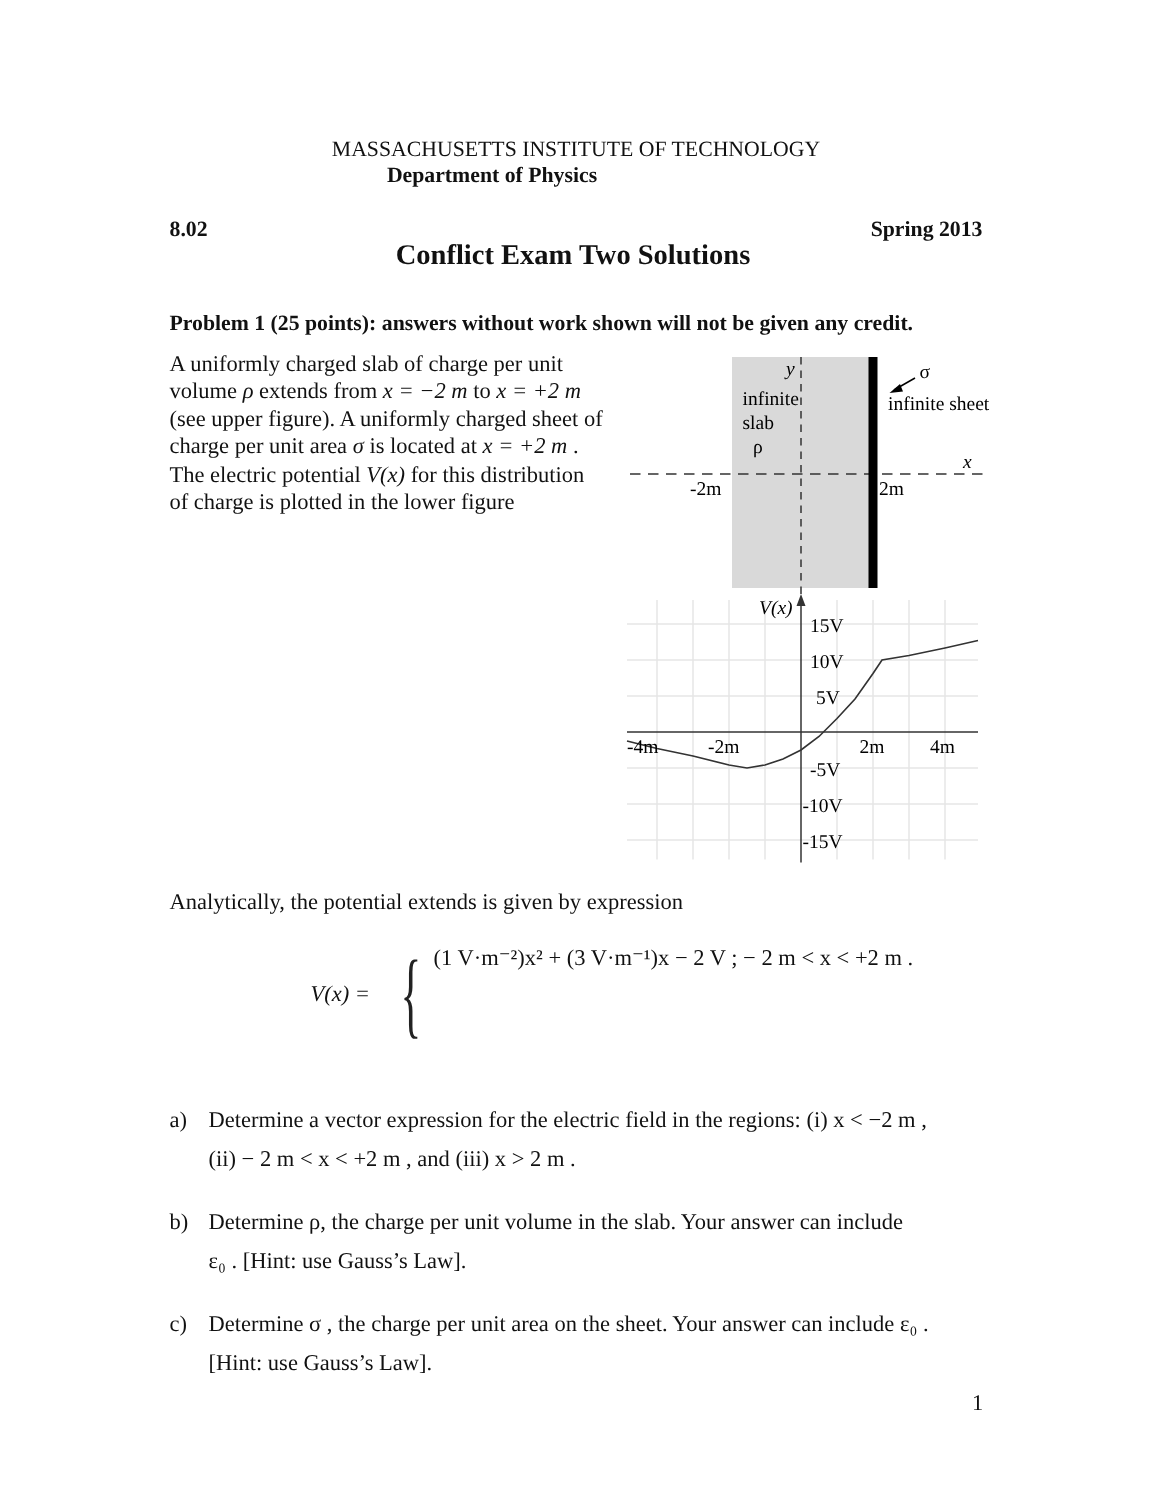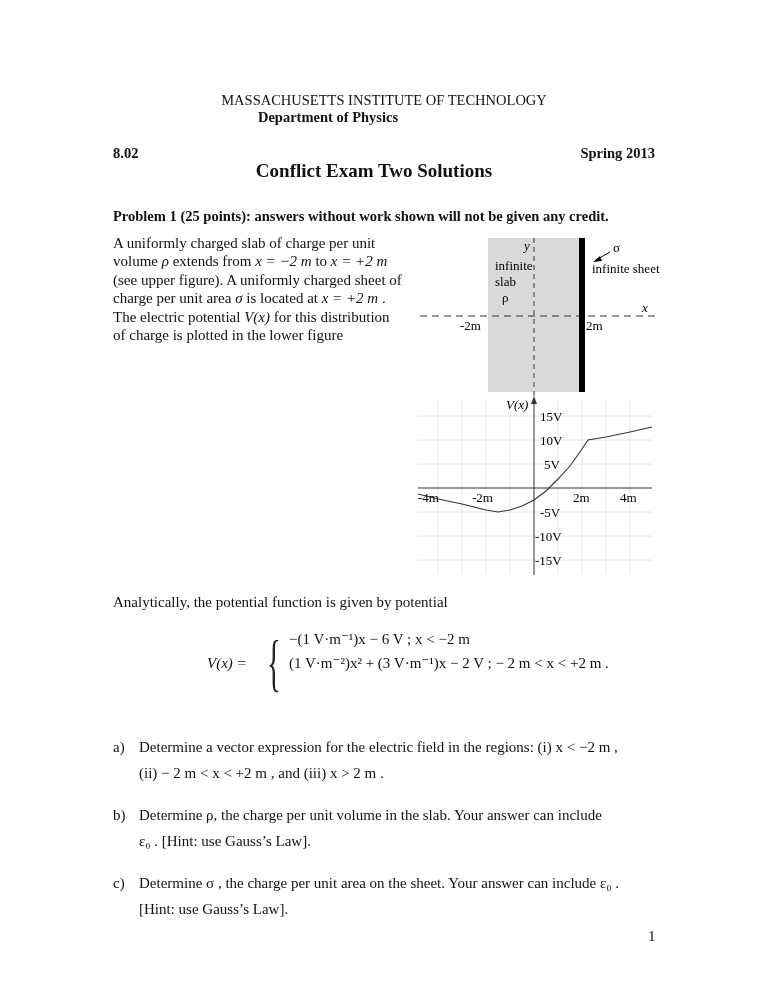--- a/index.html
+++ b/index.html
@@ -3,21 +3,21 @@
 <meta charset="utf-8">
 <style>
   html, body { margin: 0; padding: 0; background: #ffffff; }
   body { width: 768px; height: 994px; position: relative; overflow: hidden;
          font-family: "Liberation Serif", "DejaVu Serif", serif; color: #111; }
   .abs { position: absolute; }
   .hdr1 { left: 0; width: 768px; top: 92px; text-align: center; font-weight: normal; font-size: 14.5px; }
   .hdr2 { left: 0; width: 656px; top: 109px; text-align: center; font-weight: bold; font-size: 14.5px; }
   .course { left: 113px; top: 145px; font-weight: bold; font-size: 14.5px; }
   .term { right: 113px; top: 145px; font-weight: bold; font-size: 14.5px; }
-  .title { left: 0; width: 748px; top: 160px; text-align: center; font-weight: bold; font-size: 19px; font-family: Liberation Serif, serif; }
+  .title { left: 8px; width: 748px; top: 160px; text-align: center; font-weight: bold; font-size: 19px; font-family: Liberation Serif, serif; }
   .problem { left: 113px; top: 208px; font-weight: bold; font-size: 14.5px; }
   .intro { left: 113px; top: 234px; width: 290px; font-size: 15px; line-height: 18.4px; }
   .intro i { font-style: italic; }
   .lead { left: 113px; top: 594px; font-size: 15px; }
   .eq { left: 207px; top: 627px; font-size: 15px; line-height: 24px; }
   .eq .lhs { position: absolute; left: 0; top: 24px; white-space: nowrap; }
   .eq .brace { position: absolute; left: 60px; top: -2px; font-size: 64px; line-height: 76px; font-weight: 100; transform: scaleX(0.45); transform-origin: left; color: #222; }
   .eq .cases { position: absolute; left: 82px; top: 0; white-space: nowrap; }
   .parts { left: 113px; top: 734px; width: 560px; font-size: 15px; }
   .part { position: relative; padding-left: 26px; line-height: 26px; margin-bottom: 14px; }
@@ -82,26 +82,25 @@
   <text x="134" y="74" font-size="13">5V</text>
   <text x="130" y="122" font-size="13">-5V</text>
   <text x="125" y="146" font-size="13">-10V</text>
   <text x="125" y="170" font-size="13">-15V</text>
   <text x="8" y="107" font-size="13">-4m</text>
   <text x="62" y="107" font-size="13">-2m</text>
   <text x="163" y="107" font-size="13">2m</text>
   <text x="210" y="107" font-size="13">4m</text>
 </svg>
 
-<div class="abs lead">Analytically, the potential function is given by potential</div>
+<div class="abs lead">Analytically, the potential extends is given by expression</div>
 <div class="abs eq">
   <div class="lhs"><i>V(x) =</i></div>
   <div class="brace">{</div>
   <div class="cases">
-    <div>−(1 V·m⁻¹)x − 6 V ;  x &lt; −2 m</div>
     <div>(1 V·m⁻²)x² + (3 V·m⁻¹)x − 2 V ; − 2 m &lt; x &lt; +2 m .</div>
   </div>
 </div>
 
 <div class="abs parts">
   <div class="part">
     <span class="lbl">a)</span>
     <div>Determine a vector expression for the electric field in the regions: (i)  x &lt; −2 m ,</div>
     <div>(ii)  − 2 m &lt; x &lt; +2 m , and (iii)  x &gt; 2 m .</div>
   </div>

